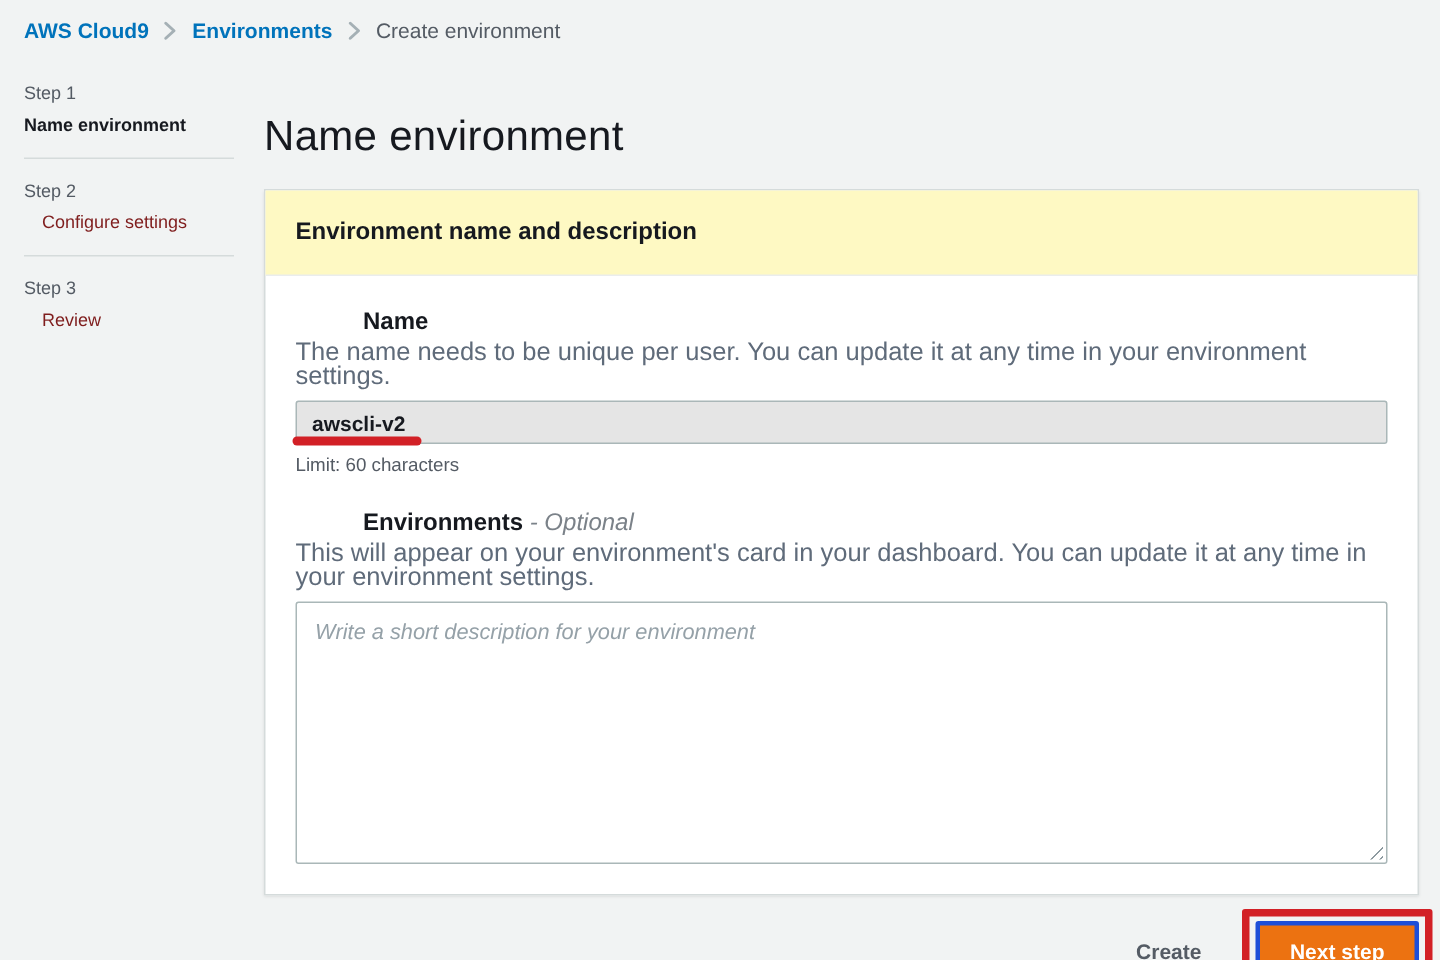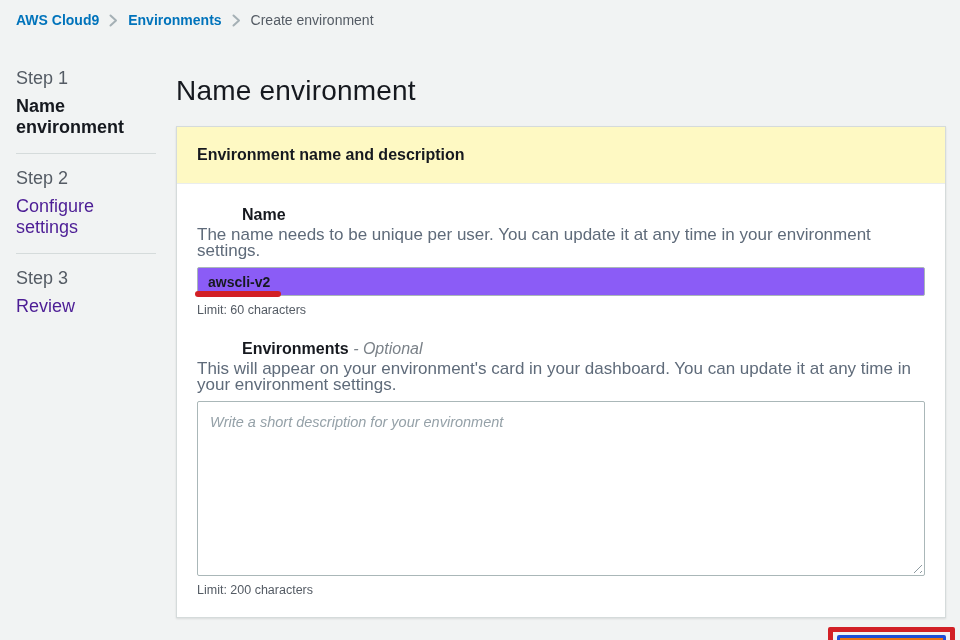--- a/index.html
+++ b/index.html
@@ -18,26 +18,26 @@
     position: absolute; left: 16px; top: 12px;
     display: flex; align-items: center; gap: 10px;
     font-size: 14px;
   }
   .crumb-link { color: #0073bb; font-weight: 700; text-decoration: none; cursor: pointer; }
   .crumb-current { color: #545b64; }
   .crumb-sep { display: inline-flex; align-items: center; margin-top: 1px; }
 
   
   .sidebar {
-    position: absolute; left: 16px; top: 68px; width: 140px;
-    font-size: 18px;
+    position: absolute; left: 16px; top: 55px; width: 140px;
+    font-size: 12px;
   }
   .step-label { color: #545b64; margin-bottom: 7px; }
   .step-title-active { color: #16191f; font-weight: 700; }
-  .step-title-disabled { color: #4c1d95; }
+  .step-title-disabled { color: #7f1d1d; margin-left: 12px; }
   .step-divider { border: 0; border-top: 1px solid #d5dbdb; margin: 15px 0 14px 0; }
 
   
   .main { position: absolute; left: 176px; top: 70px; width: 770px; }
   .page-title {
     font-size: 28px; font-weight: 400; color: #16191f;
     margin: 6px 0 21px 0; line-height: 1.05;
     letter-spacing: 0.2px;
   }
 
@@ -59,21 +59,21 @@
   .optional-suffix { font-weight: 400; font-style: italic; color: #7b8289; }
   .field-help { font-size: 17px; color: #5f6b7a; margin: 3px 0 8px 0; line-height: 16px; }
 
   .name-input-wrap { position: relative; }
   .text-input {
     width: 100%; height: 29px;
     border: 1px solid #aab7b8; border-radius: 2px;
     padding: 4px 10px;
     font-family: "Liberation Sans", sans-serif;
     font-size: 14px; font-weight: 700; color: #16191f;
-    background: #8b5cf6;
+    background: #e5e5e5;
     outline: none;
   }
   .limit-text { font-size: 12.5px; color: #545b64; margin-top: 7px; }
 
   .desc-section { margin-top: 23px; }
   .textarea-wrap { position: relative; }
   .desc-textarea {
     width: 100%; height: 175px;
     border: 1px solid #aab7b8; border-radius: 2px;
     padding: 12px 12px;
@@ -178,21 +178,20 @@
       <div class="desc-section">
         <div class="field-label">
           <span>Environments</span>
           <span class="optional-suffix"> <span>- Optional</span></span>
         </div>
         <div class="field-help">This will appear on your environment's card in your dashboard. You can update it at any time in your environment settings.</div>
         <div class="textarea-wrap">
           <textarea class="desc-textarea" placeholder="Write a short description for your environment" style=""></textarea>
           <div class="resize-handle"></div>
         </div>
-        <div class="limit-text">Limit: 200 characters</div>
       </div>
 
     </div>
   </section>
 
   <div class="footer">
     <button class="cancel-link">Create</button>
     <span class="next-btn-wrap">
       <button class="next-btn">Next step</button>
       <span class="annotation-box" style="border-color: rgb(210, 32, 38);"></span>

